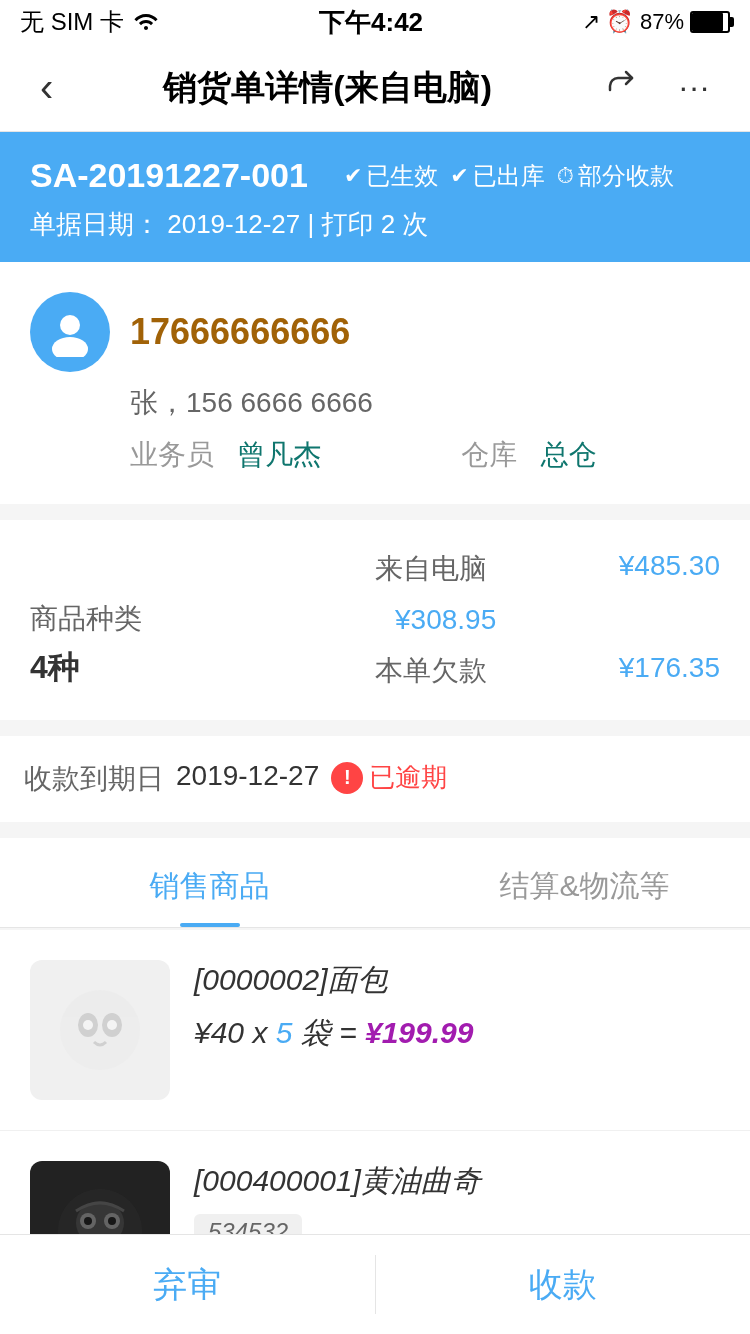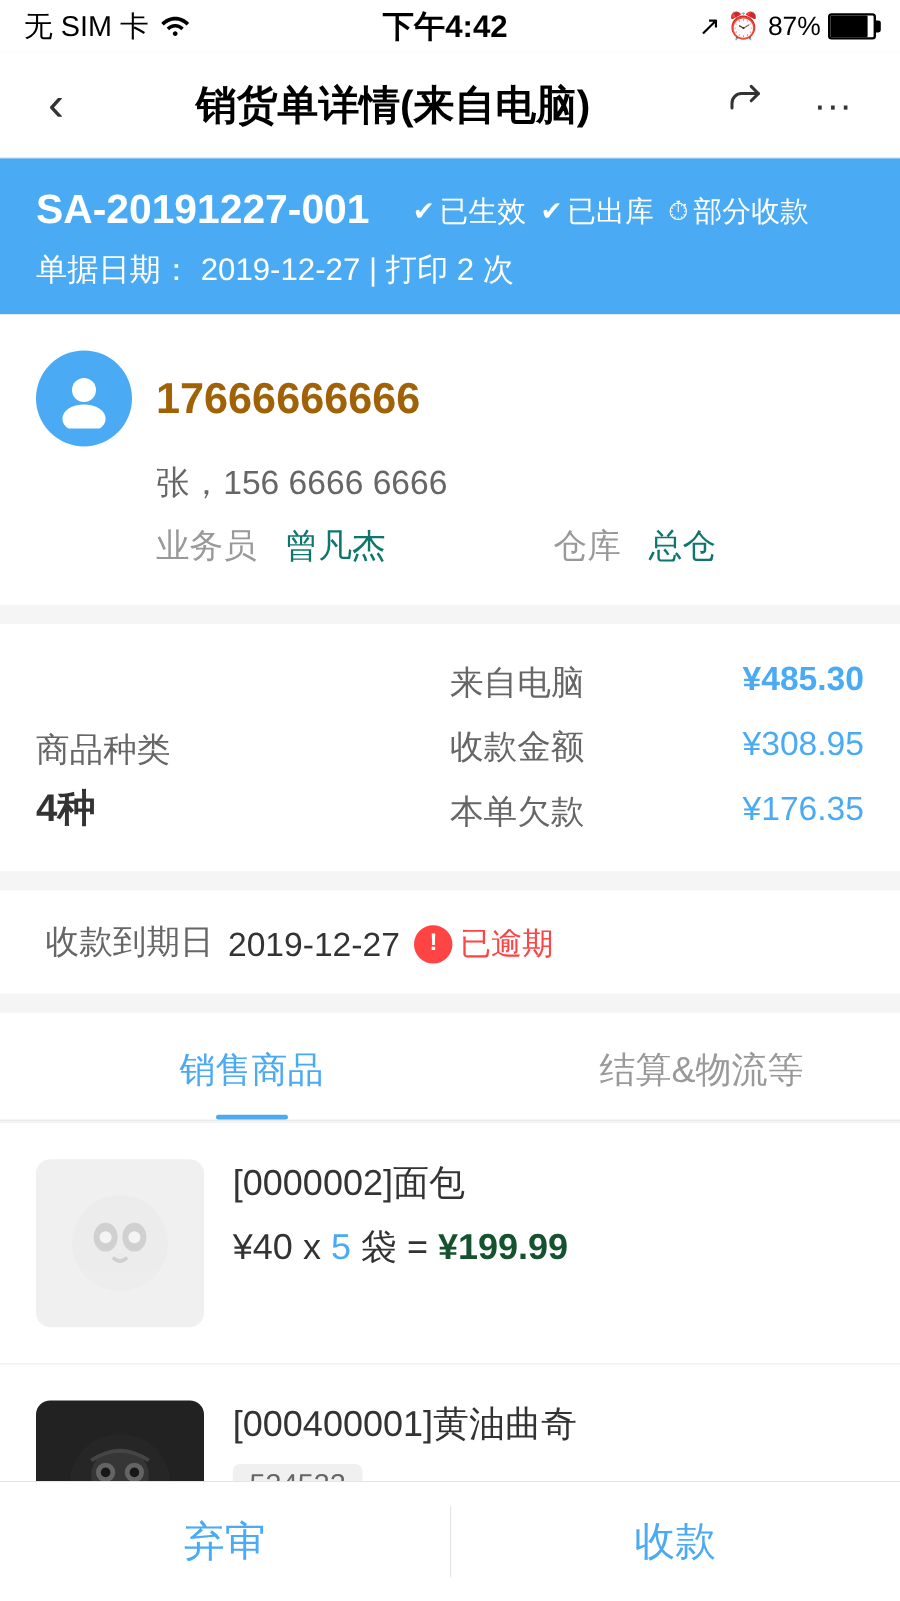--- a/index.html
+++ b/index.html
@@ -156,24 +156,24 @@
       justify-content: space-between;
       width: 100%;
       font-size: 28px;
     }
     .stat-row-label { color: #666; }
     .stat-row-value { color: #4AABF4; font-weight: 500; }
 
     
     .overdue-section {
       background: #fff;
-      padding: 24px 38px;
+      padding: 24px 24px;
       margin-top: 16px;
       display: flex;
-      align-items: flex-end;
+      align-items: flex-start;
       gap: 12px;
       font-size: 28px;
       color: #666;
     }
     .overdue-date { color: #333; }
     .overdue-badge {
       display: flex;
       align-items: center;
       gap: 6px;
       color: #ff4444;
@@ -245,42 +245,42 @@
       flex-shrink: 0;
       display: flex;
       align-items: center;
       justify-content: center;
       overflow: hidden;
     }
     .product-image svg { width: 100px; height: 100px; opacity: 0.3; }
     .product-image.dark {
       background: #222;
     }
-    .product-info { flex: 1; }
+    .product-info { flex: 1; font-style: italic; }
     .product-name {
       font-size: 30px;
       color: #333;
       margin-bottom: 12px;
       font-weight: 500;
     }
     .product-sku {
       display: inline-block;
       background: #f0f0f0;
       color: #666;
       font-size: 24px;
       padding: 4px 14px;
       border-radius: 6px;
       margin-bottom: 12px;
     }
     .product-price-row {
       font-size: 30px;
       color: #333;
     }
     .price-blue { color: #4AABF4; }
-    .price-total { color: #14532d; font-weight: 600; }
+    .price-total { color: #a21caf; font-weight: 600; }
 
     
     .bottom-bar {
       position: fixed;
       bottom: 0;
       width: 750px;
       height: 100px;
       background: #fff;
       border-top: 1px solid #e5e5e5;
       display: flex;
@@ -397,24 +397,23 @@
   </div>
 
   <div class="stats-section">
     <div class="stats-left">
       <span class="stats-label">商品种类</span>
       <span class="stats-value">4种</span>
     </div>
     <div class="stats-right">
       <div class="stat-row">
         <span class="stat-row-label">来自电脑</span>
-        <span class="stat-row-value" style="margin-left: 20px; font-weight: bold;">¥485.30</span>
+        <span class="stat-row-value" style="margin-left: 20px;">¥485.30</span>
       </div>
       <div class="stat-row">
-        <span class="stat-row-label">收款金额</span>
         <span class="stat-row-value" style="margin-left: 20px;">¥308.95</span>
       </div>
       <div class="stat-row">
         <span class="stat-row-label">本单欠款</span>
         <span class="stat-row-value" style="margin-left: 20px;">¥176.35</span>
       </div>
     </div>
   </div>
 
   <div class="overdue-section">

